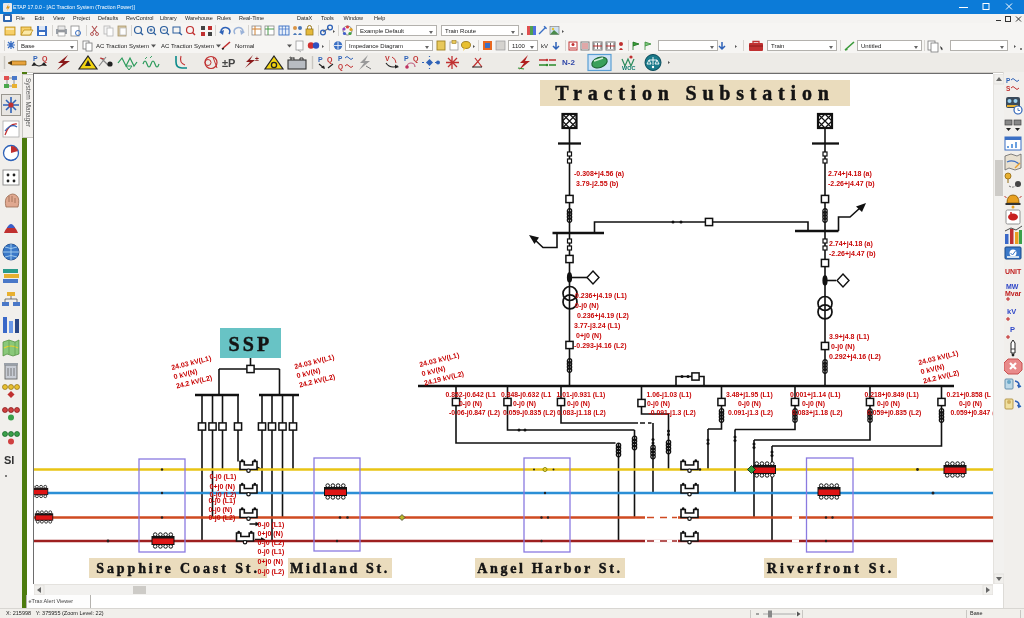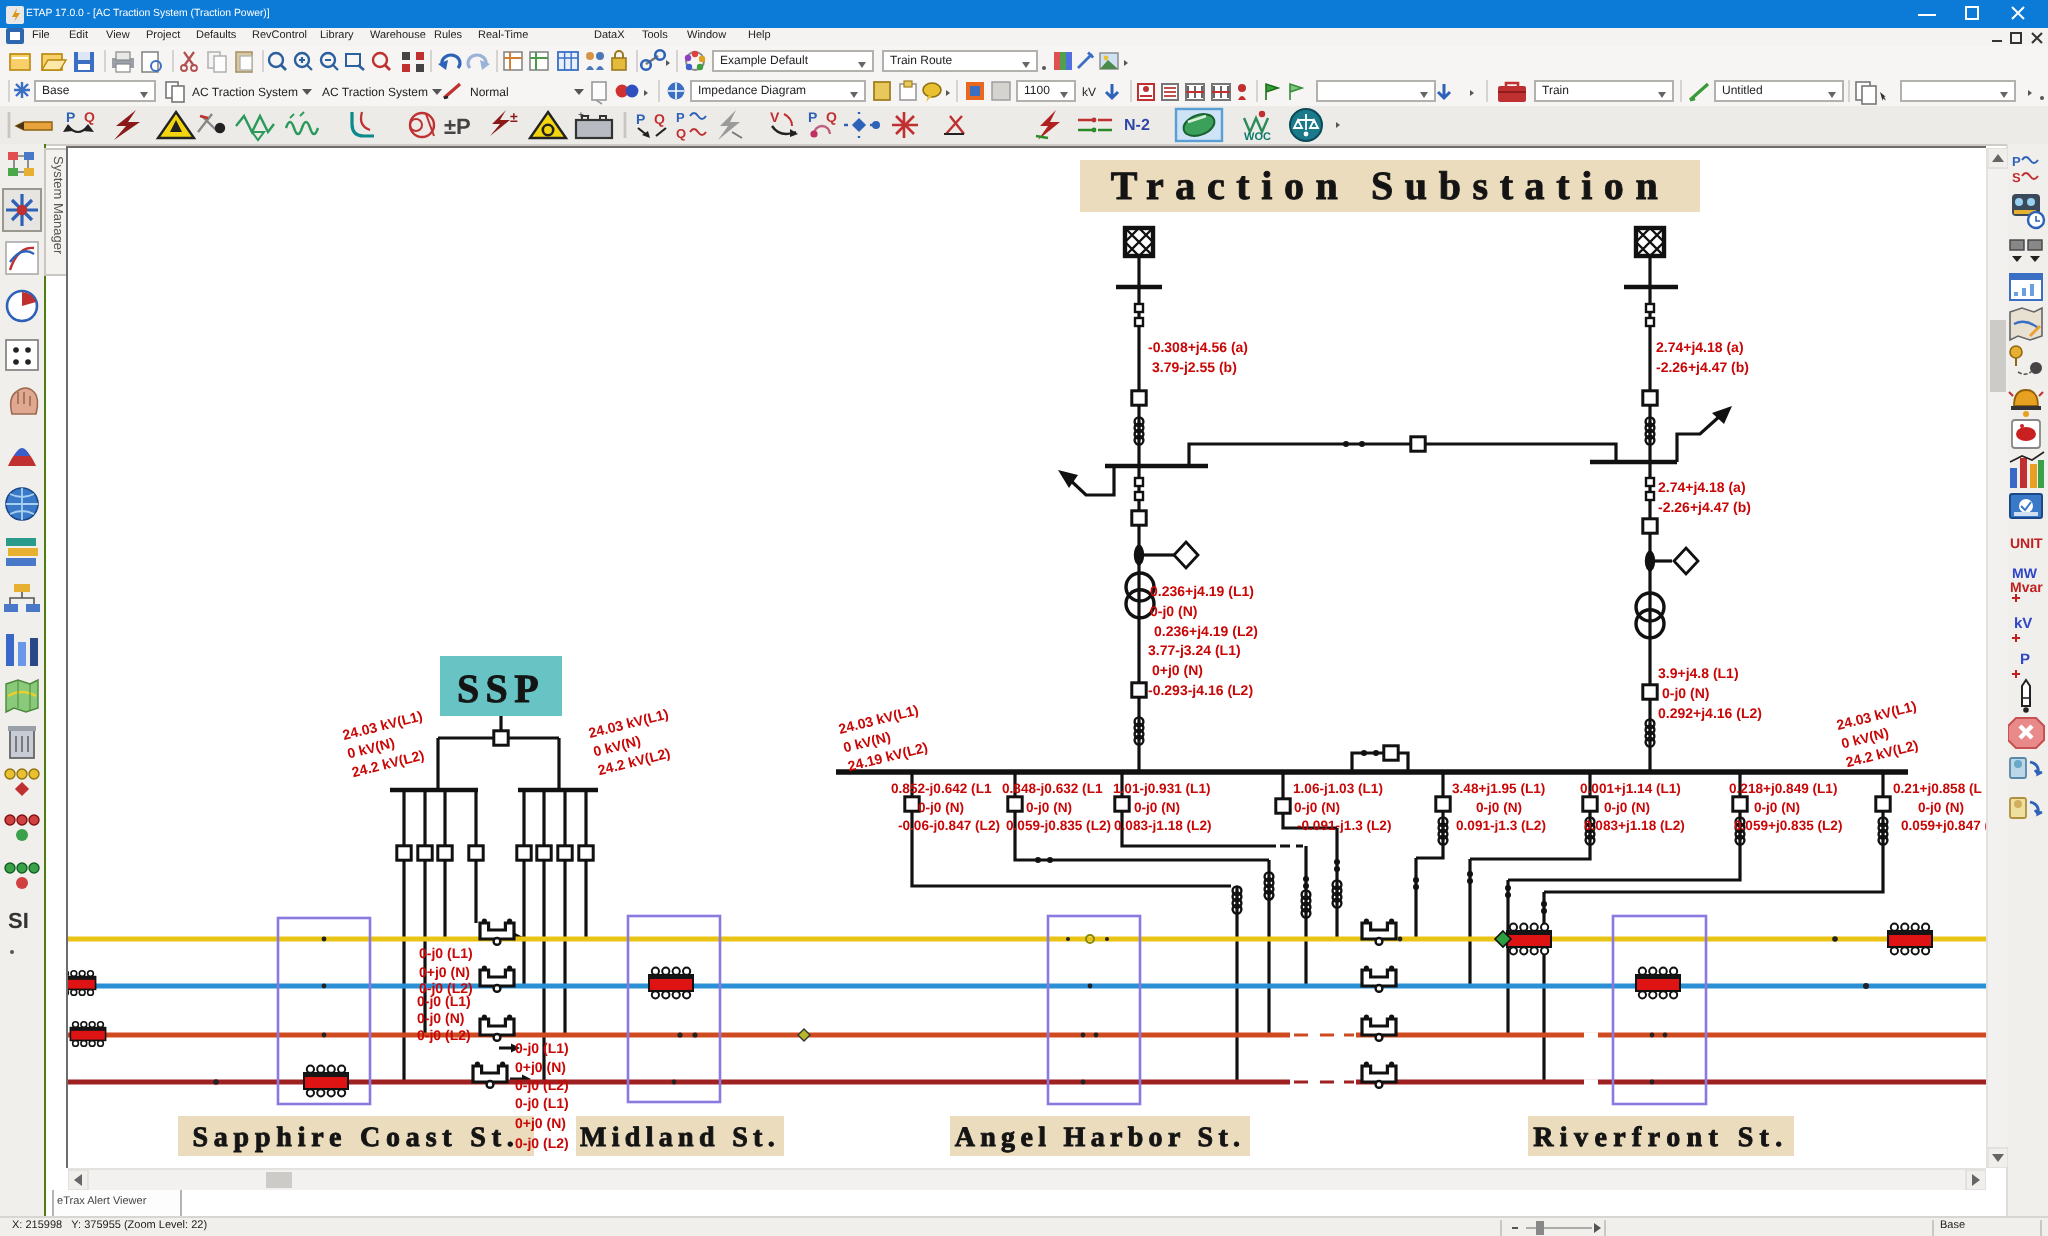--- a/index.html
+++ b/index.html
@@ -5,21 +5,21 @@
 #win{position:relative;width:1024px;height:618px;background:#fff;overflow:hidden;
   font-family:"Liberation Sans",sans-serif;}
 .abs{position:absolute;}
 #titlebar{left:0;top:0;width:1024px;height:14px;background:#0c7bd8;color:#fff;}
 #titletxt{left:13px;top:4px;font-size:5.2px;color:#fff;}
 #menubar{left:0;top:14px;width:1024px;height:9px;background:#f4f3f1;font-size:5.5px;color:#222;}
 .mi{position:absolute;top:1px;}
 #tb1{left:0;top:23px;width:1024px;height:15px;background:#f6f5f3;border-bottom:1px solid #e2e0dc;}
 #tb2{left:0;top:38px;width:1024px;height:15px;background:#f6f5f3;border-bottom:1px solid #e2e0dc;}
 #tb3{left:0;top:53px;width:1024px;height:19px;background:#edebe7;border-bottom:1px solid #cfccc7;}
-#leftrail{left:0;top:72px;width:22px;height:536px;background:#f1efec;border-right:1px solid #4d7c0f;}
+#leftrail{left:0;top:72px;width:22px;height:536px;background:#f1efec;border-right:5px solid #4d7c0f;}
 #sysmgr{left:22px;top:74px;width:11px;height:62px;background:#f4f2ef;border:1px solid #c9c7c2;}
 #rightrail{left:1003px;top:72px;width:21px;height:536px;background:#f1efec;border-left:1px solid #dddbd7;}
 #canvas{left:33px;top:73px;width:960px;height:511px;background:#fff;border-left:1px solid #6d6d6d;border-top:1px solid #6d6d6d;box-sizing:border-box;}
 #vscroll{left:993px;top:74px;width:10px;height:510px;background:#f2f1ef;border-left:1px solid #e4e2de;}
 #hscroll{left:34px;top:584px;width:959px;height:10px;background:#f2f1ef;border-top:1px solid #e4e2de;}
 #alerttab{left:26px;top:595px;width:63px;height:13px;background:#fdfdfd;border:1px solid #b5b3af;border-top:none;font-size:5.5px;color:#444;line-height:13px;}
 #statusbar{left:0;top:608px;width:1024px;height:10px;background:#f1efeb;border-top:1px solid #d8d6d2;font-size:5.5px;color:#222;}
 .combo{position:absolute;background:#fff;border:1px solid #b3b1ad;font-size:6px;color:#222;height:11px;line-height:11px;padding-left:3px;box-sizing:border-box;}
 .combo:after{content:"";position:absolute;right:3px;top:4.5px;border:2.5px solid transparent;border-top:3.5px solid #666;}
 svg{display:block;}

